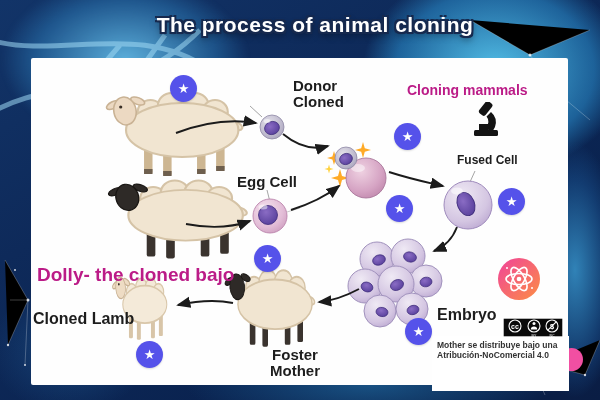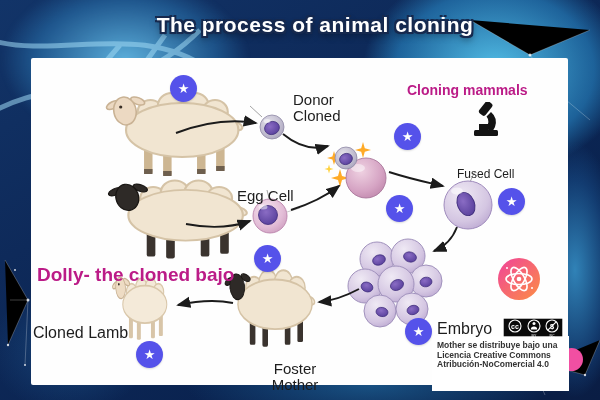--- a/index.html
+++ b/index.html
@@ -27,21 +27,21 @@
   .license-box{position:absolute;left:432px;top:336px;width:137px;height:55px;background:#ffffff;}
   .pink-dot{position:absolute;left:560px;top:348px;width:23px;height:23px;border-radius:50%;background:#f14fa2;}
 
   
   .title{position:absolute;left:50px;right:20px;top:13px;text-align:center;
          font-size:21px;font-weight:900;letter-spacing:.5px;color:#ffffff;
          text-shadow:-2px -2px 0 #16294e, 2px -2px 0 #16294e, -2px 2px 0 #16294e,
                      2px 2px 0 #16294e, 0 2px 1px #16294e, 0 4px 7px rgba(0,0,0,.55);}
 
   
-  .lbl{position:absolute;color:#1d1d1d;font-weight:normal;line-height:1.06;margin-top:14px;}
+  .lbl{position:absolute;color:#1d1d1d;font-weight:bold;line-height:1.06;}
   .magenta{position:absolute;color:#bb1b87;font-weight:800;}
 
   
   .star{position:absolute;width:27px;height:27px;border-radius:50%;background:#5552ea;
         display:flex;align-items:center;justify-content:center;
         color:#ffffff;font-size:13px;box-shadow:0 1px 2px rgba(0,0,0,.15);cursor:pointer;}
 
   
   .micro{position:absolute;left:470px;top:102px;}
   .atom{position:absolute;left:497px;top:257px;}
@@ -368,15 +368,14 @@
     <circle cx="50" cy="9" r="6" fill="none" stroke="#ffffff" stroke-width="1.1"></circle>
     <text x="50" y="11.8" fill="#ffffff" font-size="7.5" font-weight="bold" text-anchor="middle" font-family="Liberation Sans, sans-serif">$</text>
     <line x1="45.8" y1="13.2" x2="54.2" y2="4.8" stroke="#ffffff" stroke-width="1.1"></line>
     <text x="32" y="19.6" fill="#ffffff" font-size="3.6" text-anchor="middle" font-family="Liberation Sans, sans-serif">BY</text>
     <text x="50" y="19.6" fill="#ffffff" font-size="3.6" text-anchor="middle" font-family="Liberation Sans, sans-serif">NC</text>
   </svg>
 </div>
 
 <div class="license">
   <div>Mother se distribuye bajo una</div>
-  <div>Licencia Creative Commons</div>
   <div>Atribución-NoComercial 4.0</div>
 </div>
 
 </body></html>

